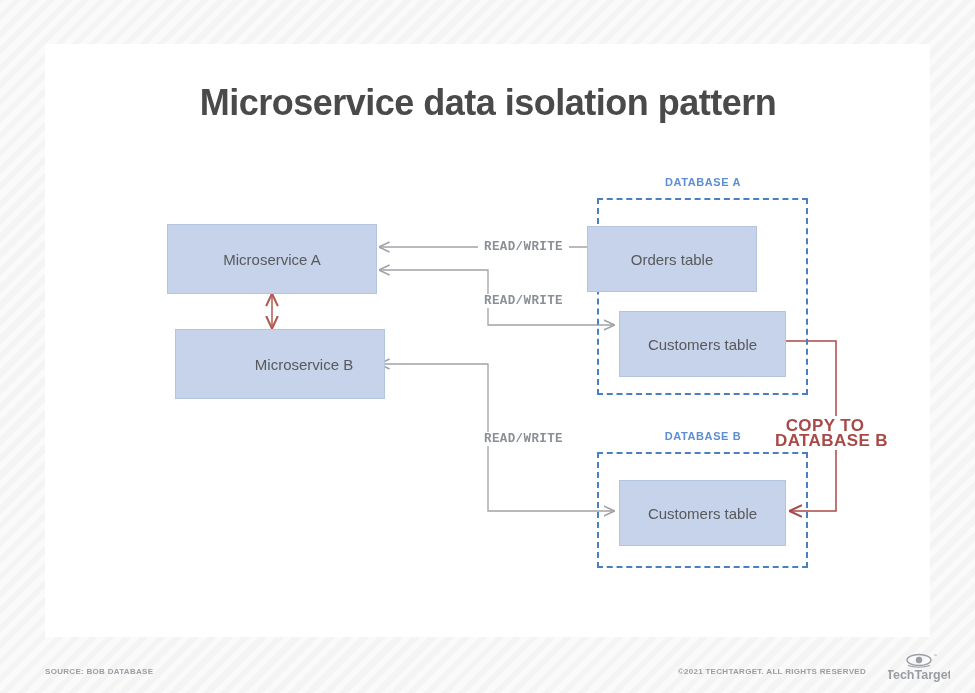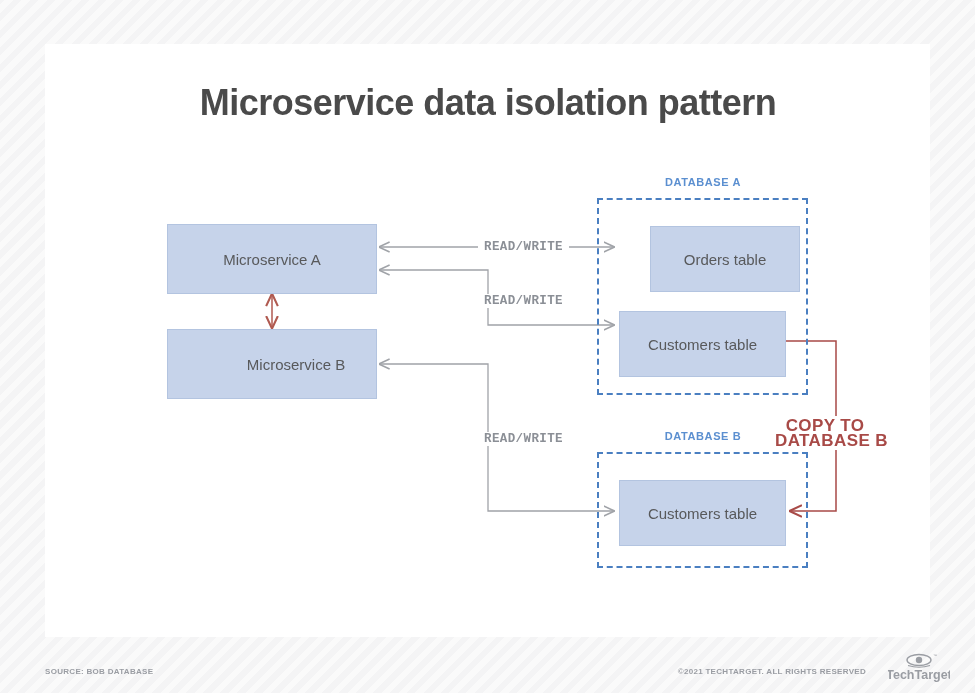--- a/index.html
+++ b/index.html
@@ -168,29 +168,29 @@
 
   <line x1="272" y1="295" x2="272" y2="328" stroke="#b05a50" stroke-width="1.5" marker-start="url(#arrow-red-start)" marker-end="url(#arrow-red-end)"></line>
 
   <path d="M786,341 L836,341 L836,511 L790,511" fill="none" stroke="#a84a47" stroke-width="1.5" marker-end="url(#arrow-copy-end)"></path>
 </svg>
 
 <div class="node-box" style="left:167px; top:224px; width:210px; height:70px;">
   <span>Microservice A</span>
 </div>
 
-<div class="node-box" style="left:167px; top:329px; width:210px; height:70px;padding-left:48px;">
+<div class="node-box" style="left:175px; top:329px; width:210px; height:70px;padding-left:48px;">
   <span>Microservice B</span>
 </div>
 
 <div class="db-label" style="left:620px; top:176px; width:166px;">DATABASE A</div>
 
 <div class="db-frame" style="left:597px; top:198px; width:211px; height:197px;"></div>
 
-<div class="node-box" style="left:650px; top:226px; width:150px; height:66px;align-items:center;">
+<div class="node-box" style="left:587px; top:226px; width:170px; height:66px;align-items:center;">
   <span>Orders table</span>
 </div>
 
 <div class="node-box" style="left:619px; top:311px; width:167px; height:66px;">
   <span>Customers table</span>
 </div>
 
 <div class="db-label" style="left:620px; top:430px; width:166px;">DATABASE B</div>
 
 <div class="db-frame" style="left:597px; top:452px; width:211px; height:116px;"></div>

